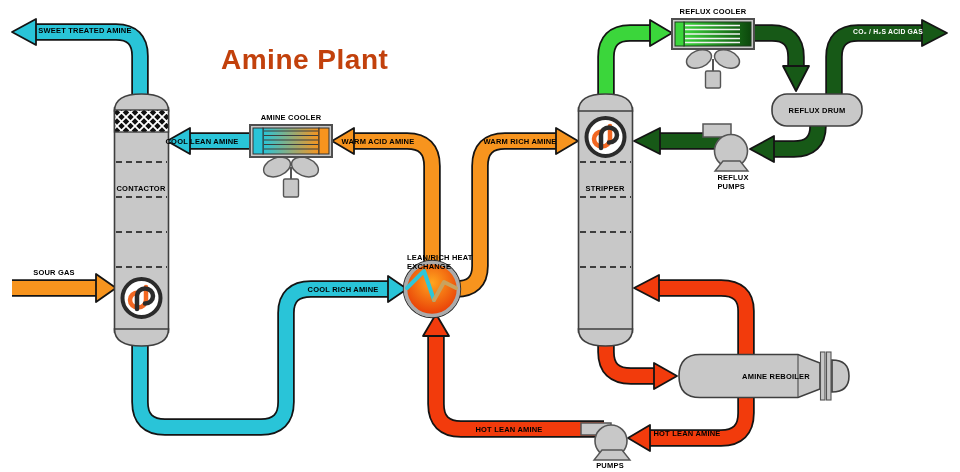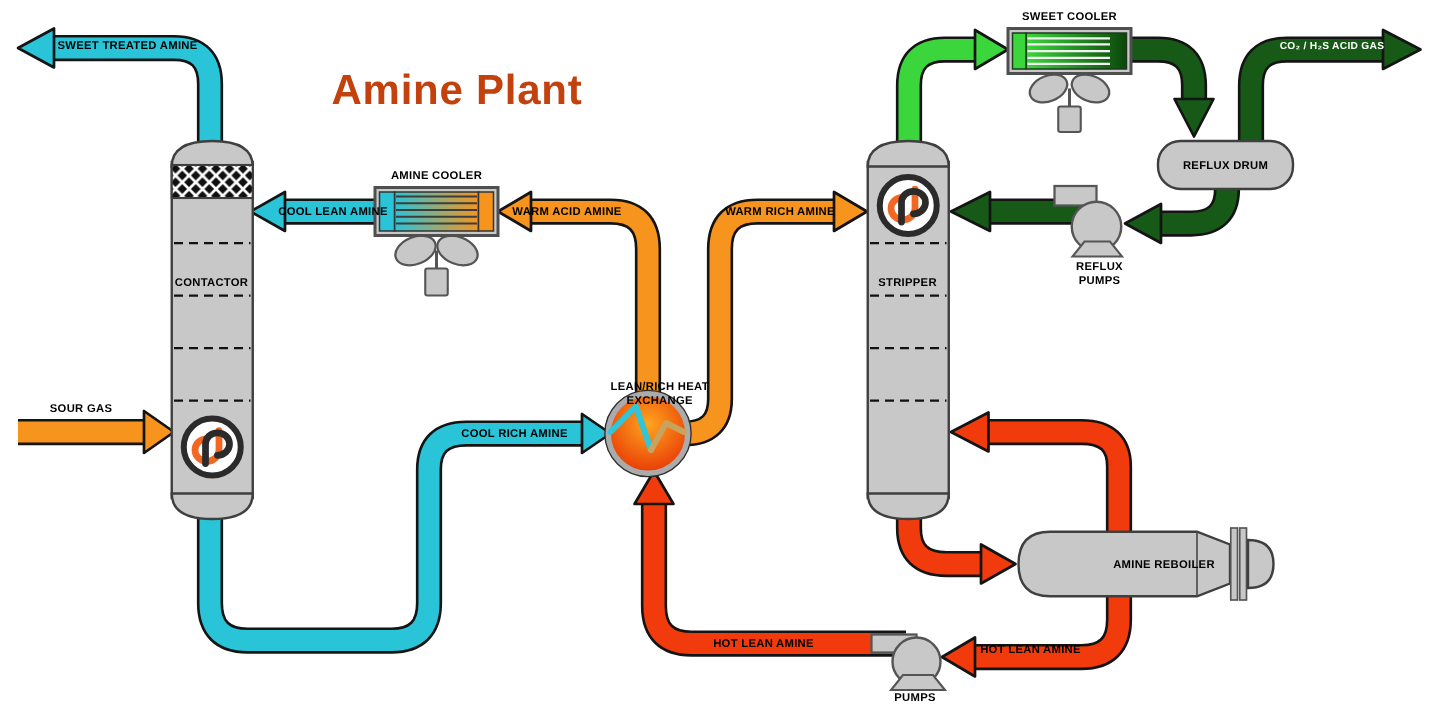--- a/index.html
+++ b/index.html
@@ -21,21 +21,21 @@
   .f-hot{fill:var(--hot);}   .f-green{fill:var(--green);}
   .f-dgreen{fill:var(--dgreen);}
   
   .vessel{fill:var(--gray);stroke:#3f3f3f;stroke-width:1.6;}
   .tray{stroke:#111;stroke-width:1.5;stroke-dasharray:6 4;fill:none;}
   
   .lbl{position:absolute;transform:translate(-50%,-50%);font-size:7.5px;
        font-weight:bold;color:#000;white-space:nowrap;letter-spacing:.2px;}
   .lbl.white{color:#fff;font-size:6.8px;}
   .lbl.leftal{transform:translate(0,-50%);text-align:left;margin-left:44px;}
-  .lbl.twoline{line-height:9px;text-align:center;}
+  .lbl.twoline{line-height:9px;}
   .lbl span{display:block;}
   .title{position:absolute;left:221px;top:44px;font-size:28px;font-weight:bold;
          color:#c2410c;white-space:nowrap;letter-spacing:.5px;}
 </style>
 </head>
 <body>
 
 <div id="stage">
 
 <svg width="960" height="472" viewBox="0 0 960 472">
@@ -219,33 +219,33 @@
     <circle cx="432" cy="289" r="28.5" fill="none" stroke="#2e2e2e" stroke-width="1.4"></circle>
     <circle cx="432" cy="289" r="26.5" fill="url(#ghx)" stroke="#ababab" stroke-width="3.6"></circle>
     <polyline points="407,288 424,271 434,300" fill="none" stroke="#2EC6D8" stroke-width="4" stroke-linejoin="round" stroke-linecap="round"></polyline>
     <polyline points="434,300 444,282 456,288" fill="none" stroke="#C9A25E" stroke-width="4" stroke-linejoin="round" stroke-linecap="round"></polyline>
   </g>
 </svg>
 
   <div class="title">Amine Plant</div>
 
   <div class="lbl" style="left:85px;top:30px;">SWEET TREATED AMINE</div>
-  <div class="lbl" style="left:222px;top:141px;">COOL LEAN AMINE</div>
+  <div class="lbl" style="left:202px;top:141px;">COOL LEAN AMINE</div>
   <div class="lbl" style="left:291px;top:117px;">AMINE COOLER</div>
   <div class="lbl" style="left:378px;top:141px;">WARM ACID AMINE</div>
   <div class="lbl" style="left:520px;top:141px;">WARM RICH AMINE</div>
   <div class="lbl" style="left:33px;top:272px;margin-left:21px;">SOUR GAS</div>
   <div class="lbl" style="left:141px;top:188px;">CONTACTOR</div>
   <div class="lbl leftal twoline" style="left:363px;top:262px;">
     <span>LEAN/RICH HEAT</span>
     <span>EXCHANGE</span>
   </div>
   <div class="lbl" style="left:343px;top:289px;">COOL RICH AMINE</div>
   <div class="lbl" style="left:605px;top:188px;">STRIPPER</div>
-  <div class="lbl" style="left:713px;top:11px;">SWEET COOLER</div>
+  <div class="lbl" style="left:713px;top:11px;">REFLUX COOLER</div>
   <div class="lbl white" style="left:888px;top:31px;">CO₂ / H₂S ACID GAS</div>
   <div class="lbl" style="left:817px;top:110px;">REFLUX DRUM</div>
   <div class="lbl twoline" style="left:733px;top:182px;">
     <span>REFLUX</span>
     <span>PUMPS</span>
   </div>
   <div class="lbl" style="left:746px;top:376px;margin-left:30px;">AMINE REBOILER</div>
   <div class="lbl" style="left:687px;top:433px;">HOT LEAN AMINE</div>
   <div class="lbl" style="left:509px;top:429px;">HOT LEAN AMINE</div>
   <div class="lbl" style="left:610px;top:465px;">PUMPS</div>

